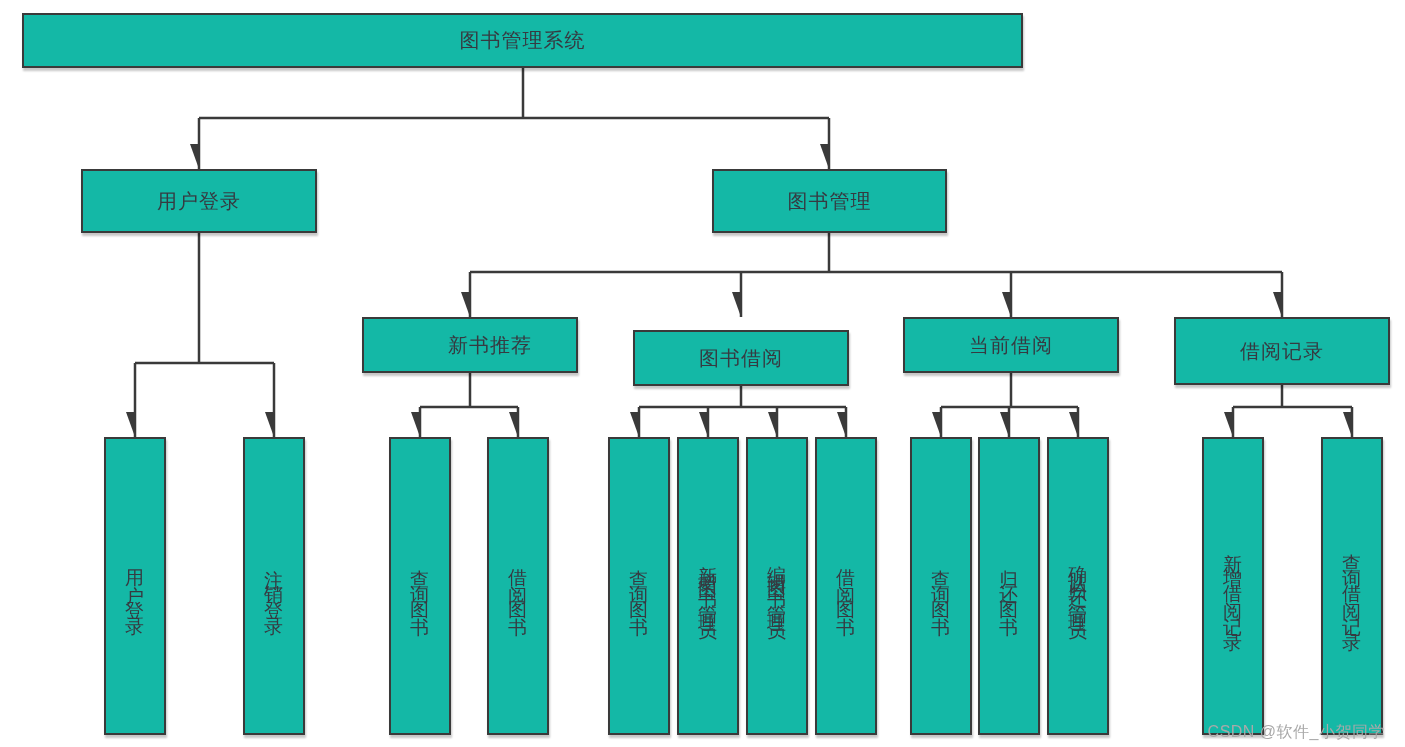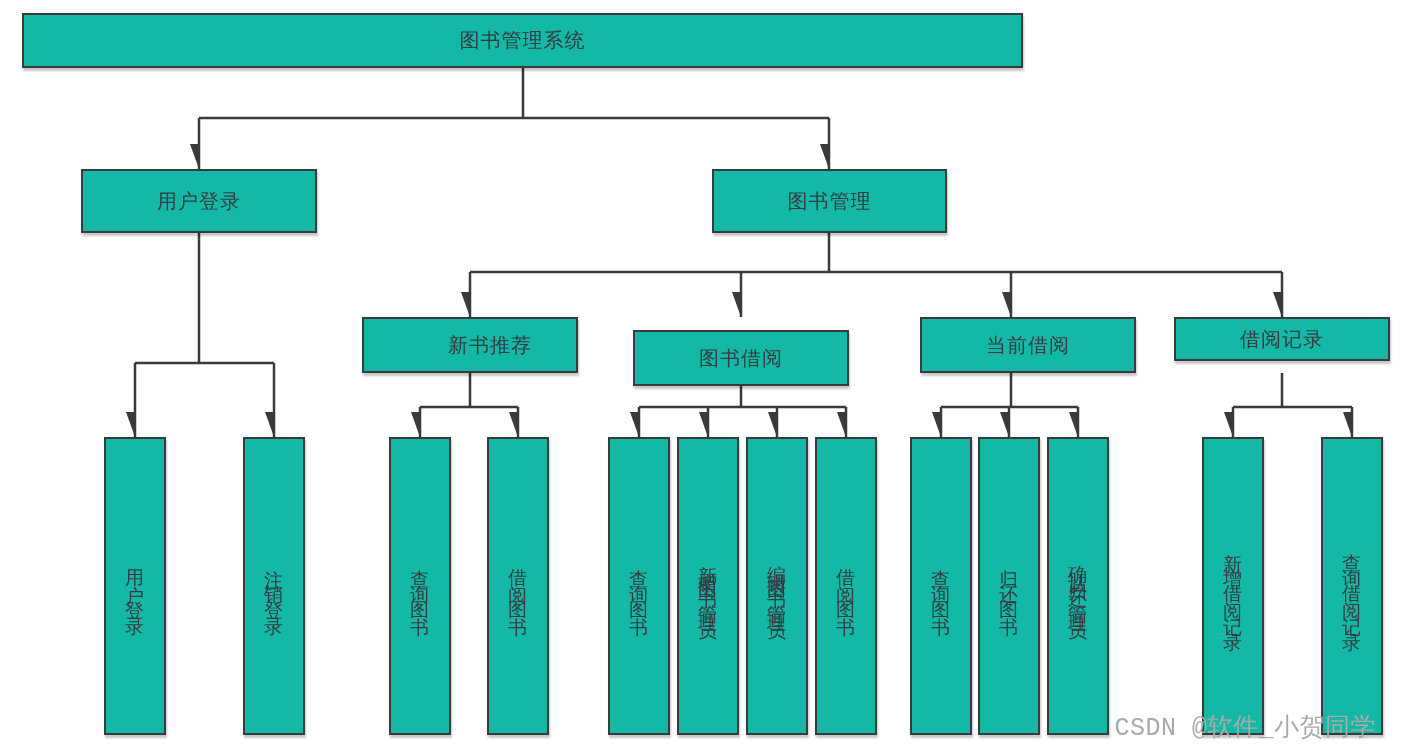--- a/index.html
+++ b/index.html
@@ -11,22 +11,22 @@
     box-sizing:border-box; display:flex; align-items:center; justify-content:center;
     color:#363a41; box-shadow:1px 3px 2px rgba(0,0,0,0.22);
   }
   .hnode { font-size:20px; letter-spacing:1px; white-space:nowrap; }
   .vnode span {
     writing-mode:vertical-rl; text-orientation:mixed;
     font-size:19px; letter-spacing:16px; line-height:1;
   }
   .vnode.dense span { letter-spacing:8px; }
   .watermark {
-    position:absolute; right:29px; bottom:4px;
-    font-size:25px; color:#a9a9a9; letter-spacing:0.5px; white-space:nowrap;font-family:Liberation Mono, monospace;
+    position:absolute; right:20px; bottom:4px;
+    font-size:16px; color:#a9a9a9; letter-spacing:0.5px; white-space:nowrap;
   }
 </style>
 </head>
 <body>
 
 <div class="canvas">
 
   <svg class="wires" width="1405" height="747" viewBox="0 0 1405 747">
     <defs>
       <marker id="ah" markerUnits="userSpaceOnUse" markerWidth="26" markerHeight="20" refX="25" refY="0" orient="auto">
@@ -80,24 +80,24 @@
   <div class="node hnode" style="left:712px; top:169px; width:235px; height:64px;">
     <span>图书管理</span>
   </div>
 
   <div class="node hnode" style="left:362px; top:317px; width:216px; height:56px;padding-left:40px;">
     <span>新书推荐</span>
   </div>
   <div class="node hnode" style="left:633px; top:317px; width:216px; height:56px;margin-top:13px;">
     <span>图书借阅</span>
   </div>
-  <div class="node hnode" style="left:903px; top:317px; width:216px; height:56px;margin-left:17px;">
+  <div class="node hnode" style="left:903px; top:317px; width:216px; height:56px;">
     <span>当前借阅</span>
   </div>
-  <div class="node hnode" style="left:1174px; top:317px; width:216px; height:44px;text-align:center;">
+  <div class="node hnode" style="left:1174px; top:317px; width:216px; height:68px;text-align:center;">
     <span>借阅记录</span>
   </div>
 
   <div class="node vnode" style="left:104px; top:437px; width:62px; height:298px;">
     <span>用户登录</span>
   </div>
   <div class="node vnode" style="left:243px; top:437px; width:62px; height:298px;">
     <span>注销登录</span>
   </div>
 

